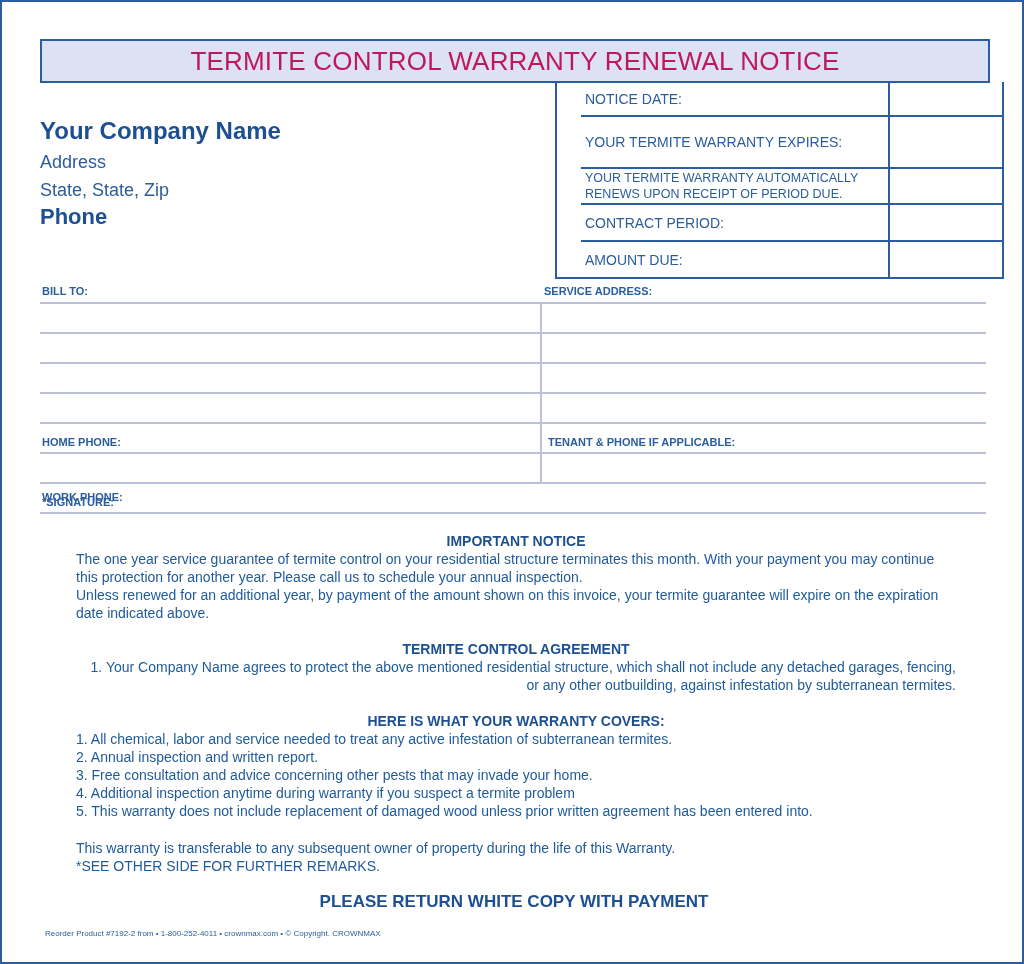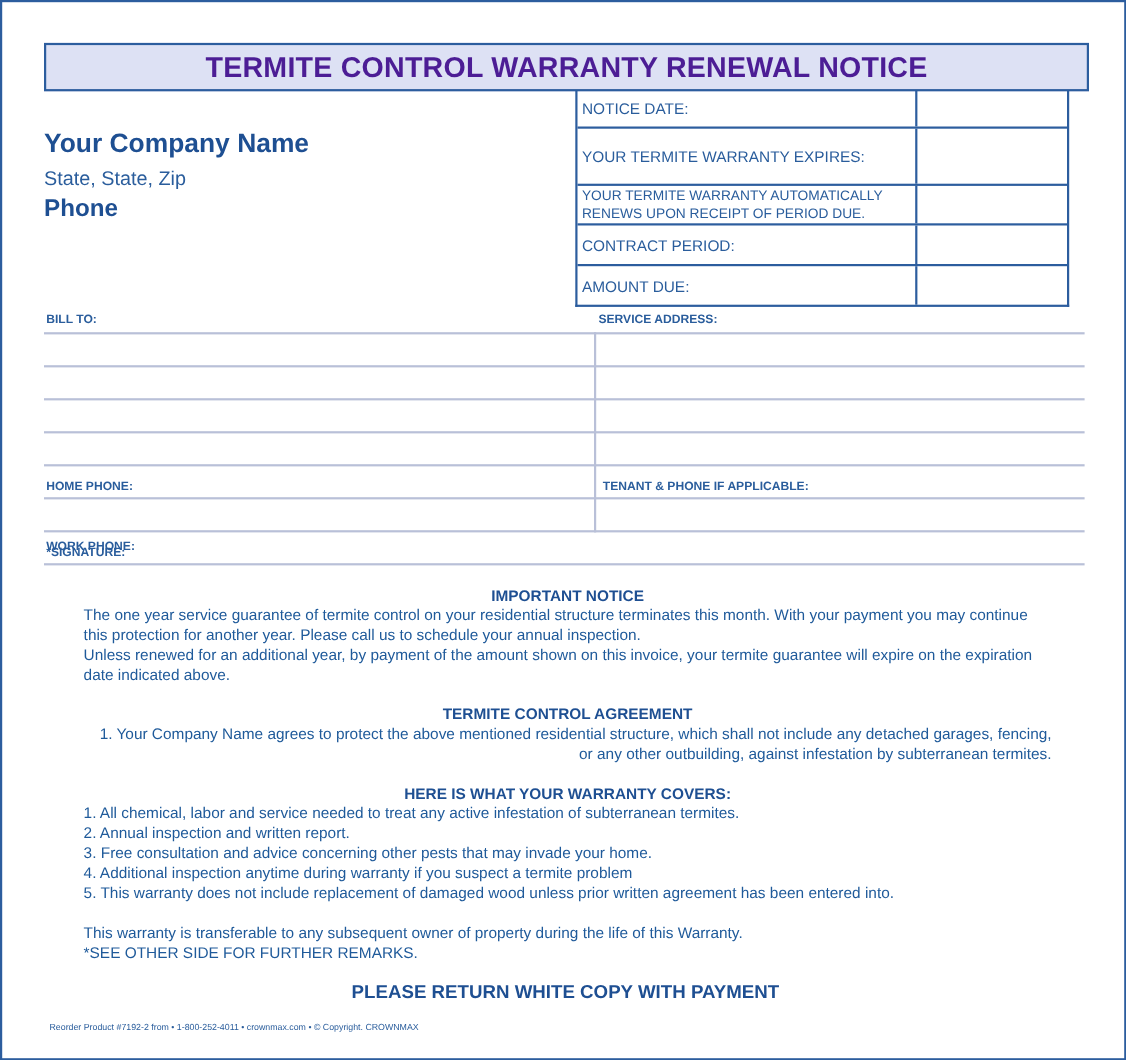--- a/index.html
+++ b/index.html
@@ -1,25 +1,25 @@
 <!DOCTYPE html>
 <html><head>
 <meta charset="utf-8">
 <style>
   * { box-sizing: border-box; margin: 0; padding: 0; }
   html, body { width: 1024px; height: 964px; background: #ffffff; overflow: hidden; }
   body { font-family: "Liberation Sans", sans-serif; color: #1f5a9a; position: relative; }
   .page { position: absolute; left: 0; top: 0; width: 1024px; height: 964px; border: 2px solid #2c5d9e; border-bottom-width: 2px; }
   .title-bar { position: absolute; left: 38px; top: 37px; width: 950px; height: 44px; background: #dde1f4; border: 2px solid #2c5d9e; display: flex; align-items: center; justify-content: center; }
-  .title-bar span { font-weight: bold; font-size: 26px; color: #4c1d95; letter-spacing: 0.2px; }
+  .title-bar span { font-weight: normal; font-size: 26px; color: #be185d; letter-spacing: 0.2px; }
   .company { position: absolute; left: 38px; top: 112px; width: 500px; text-align: left; color: #1e4f92; }
   .company .name { font-weight: bold; font-size: 24px; line-height: 34px; }
   .company .addr { font-size: 18px; line-height: 28px; color: #2a5d9c; }
   .company .phone { font-weight: bold; font-size: 22px; line-height: 26px; }
-  .info-table { position: absolute; left: 521px; top: 80px; width: 449px; border: 2px solid #2c5d9e; border-top: none; }
+  .info-table { position: absolute; left: 553px; top: 80px; width: 449px; border: 2px solid #2c5d9e; border-top: none; padding-left: 24px; }
   .info-row { display: flex; border-top: 2px solid #2c5d9e; }
   .info-row:first-child { border-top: none; }
   .info-label { width: 309px; border-right: 2px solid #2c5d9e; padding-left: 4px; font-size: 14px; color: #2a5d9c; display: flex; align-items: center; }
   .info-label.small { font-size: 12.5px; line-height: 16px; }
   .info-value { flex: 1; }
   .hline { position: absolute; height: 2px; background: #b9c0d8; }
   .vline { position: absolute; width: 2px; background: #b9c0d8; }
   .field-label { position: absolute; font-size: 11px; font-weight: bold; color: #2a5d9c; }
   .section { position: absolute; left: 74px; width: 880px; font-size: 14px; line-height: 18px; color: #1f5a9a; }
   .section h3 { font-size: 14px; font-weight: bold; text-align: center; color: #1e4f92; line-height: 18px; }
@@ -32,20 +32,21 @@
 <body>
 
 <div class="page">
 
   <div class="title-bar">
     <span>TERMITE CONTROL WARRANTY RENEWAL NOTICE</span>
   </div>
 
   <div class="company">
     <div class="name">Your Company Name</div>
+    <div class="addr">Address</div>
     <div class="addr">State, State, Zip</div>
     <div class="phone">Phone</div>
   </div>
 
   <div class="info-table">
     <div class="info-row" style="height:33px">
       <div class="info-label">NOTICE DATE:</div>
       <div class="info-value"></div>
     </div>
     <div class="info-row" style="height:52px">

